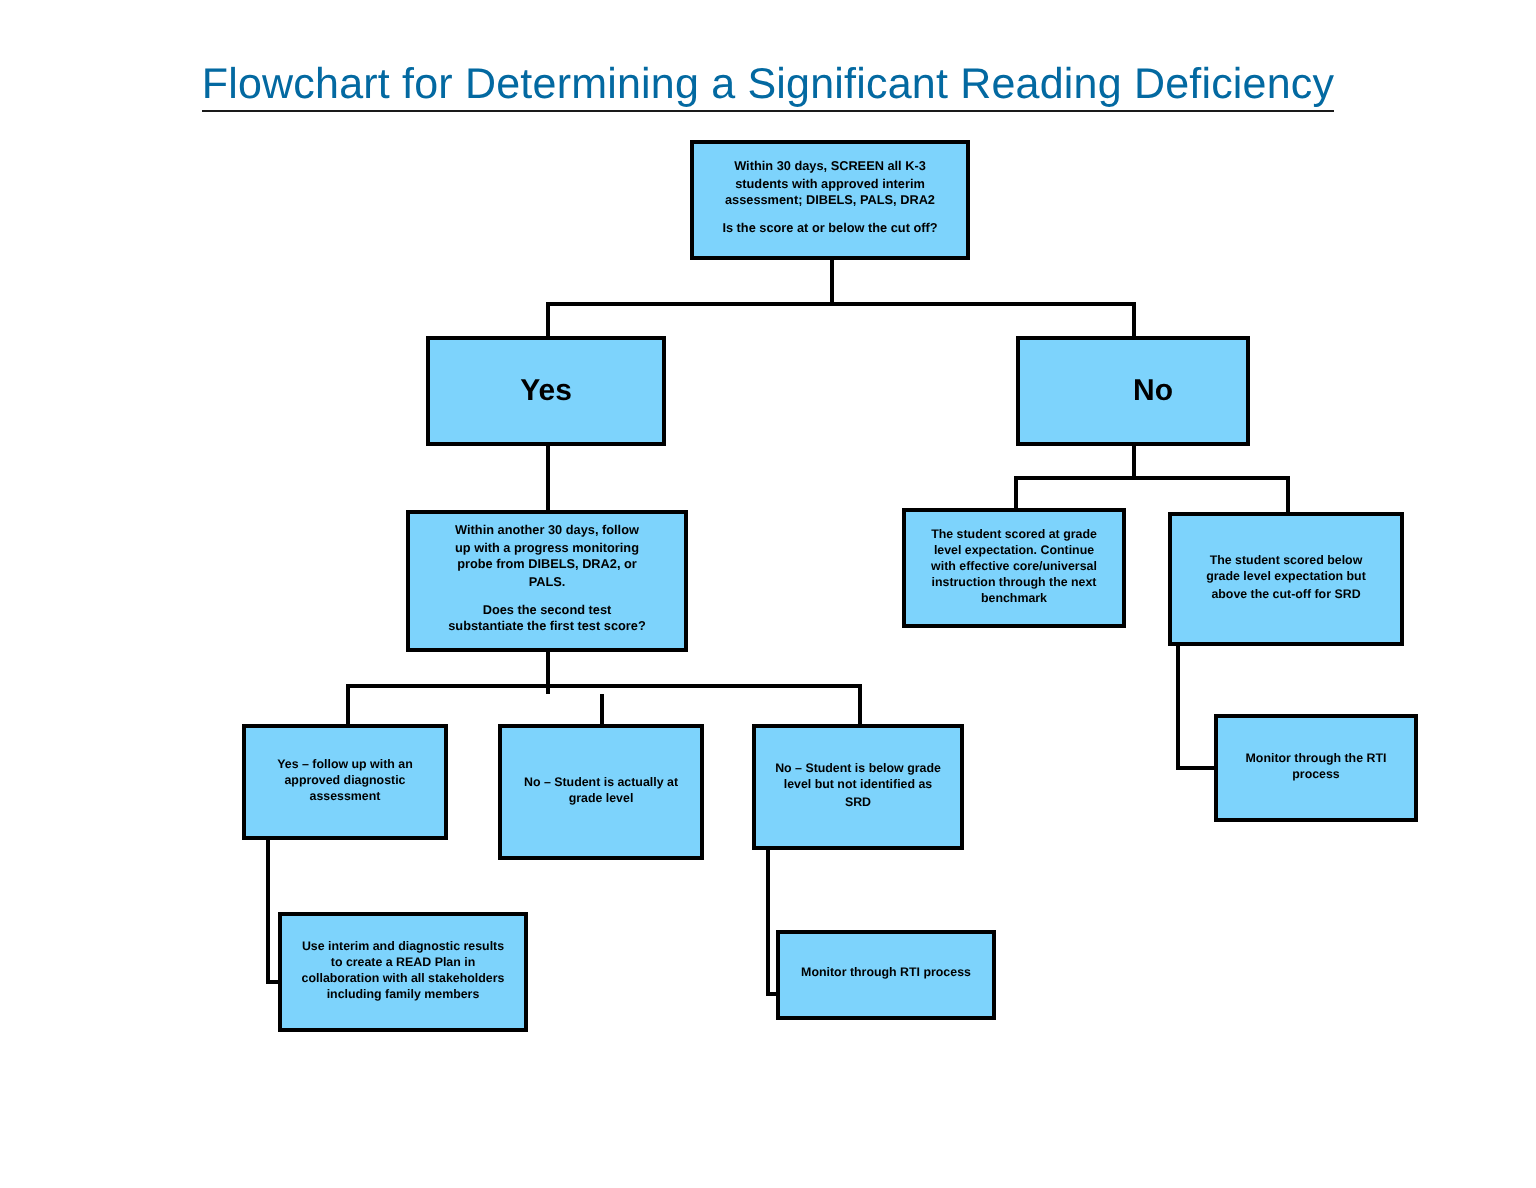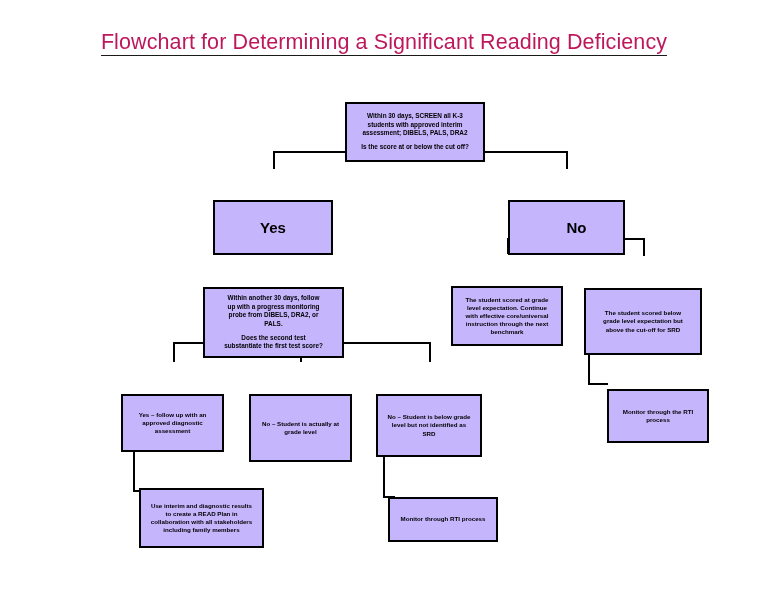--- a/index.html
+++ b/index.html
@@ -20,41 +20,40 @@
   }
   .title {
     position: absolute;
     left: 0;
     top: 30px;
     width: 768px;
     text-align: center;
     font-size: 21.5px;
     font-weight: 400;
     letter-spacing: 0.1px;
-    color: #be185d;
+    color: #0369a1;
     white-space: nowrap;
   }
   .title span.u {
     border-bottom: 1.5px solid #1a1a1a;
     padding-bottom: 1px;
   }
   .node {
     position: absolute;
     box-sizing: border-box;
     border: 2px solid #000000;
-    background: #c4b5fd;
+    background: #7dd3fc;
     display: flex;
     flex-direction: column;
     align-items: flex-end;
     justify-content: center;
     text-align: center;
     font-weight: bold;
     line-height: 1.32;
     z-index: 3;
-    margin-top: 32px;
   }
   .node .ln {
     display: block;
     width: 100%;
   }
   .node.small { font-size: 6.4px; }
   .node.tiny  { font-size: 6.2px; }
   .node.big   { font-size: 15px; font-weight: bold; }
   .gap { height: 6px; }
   .conn {

